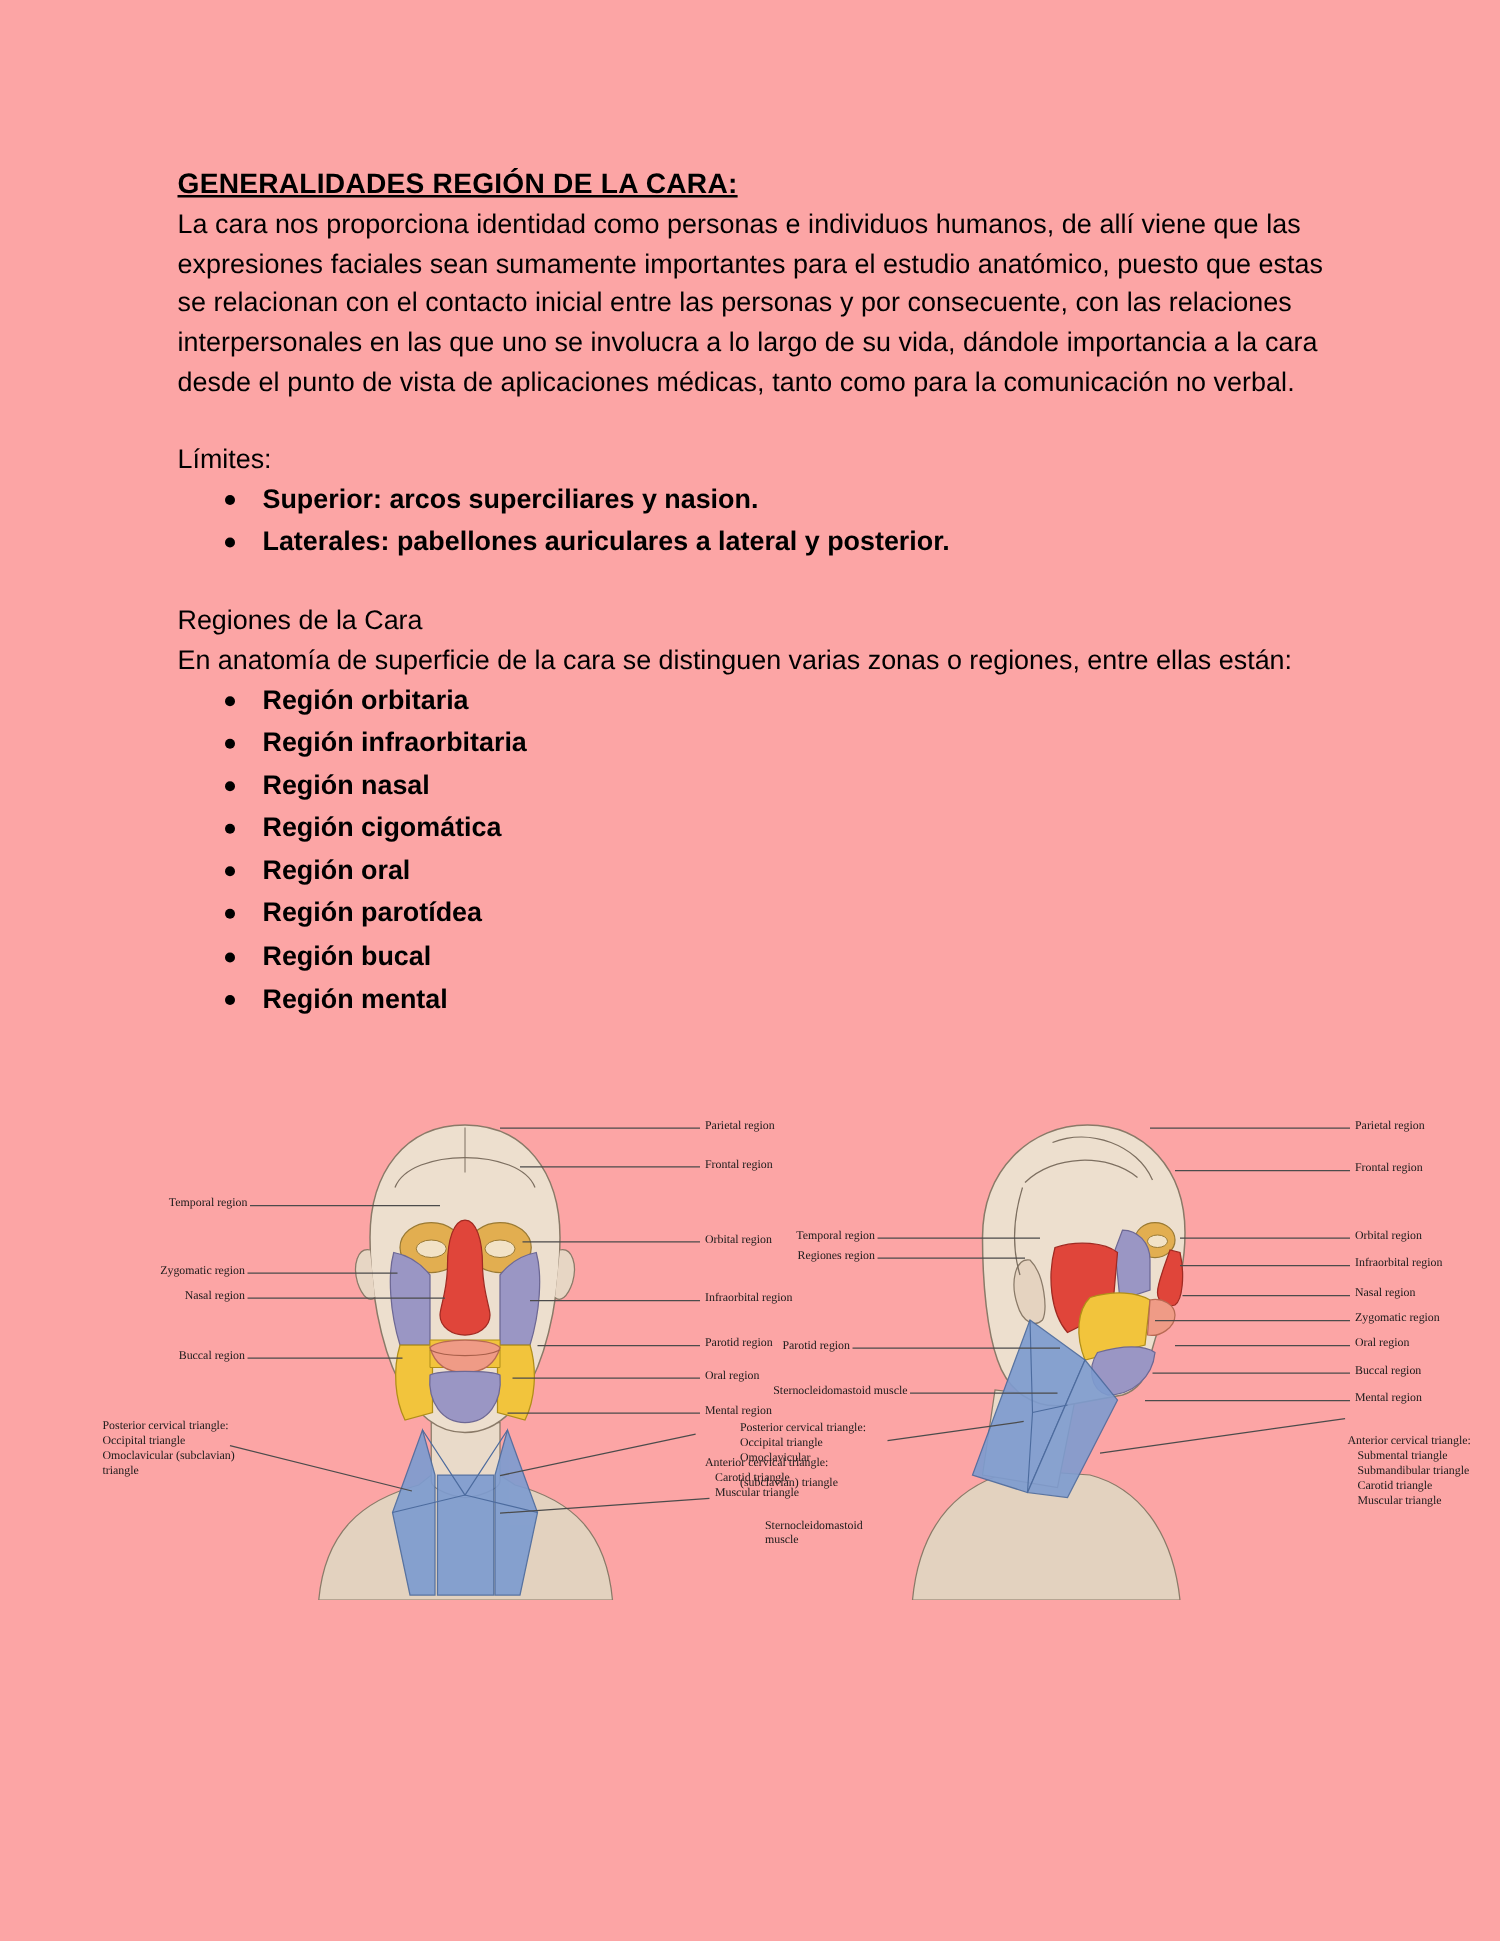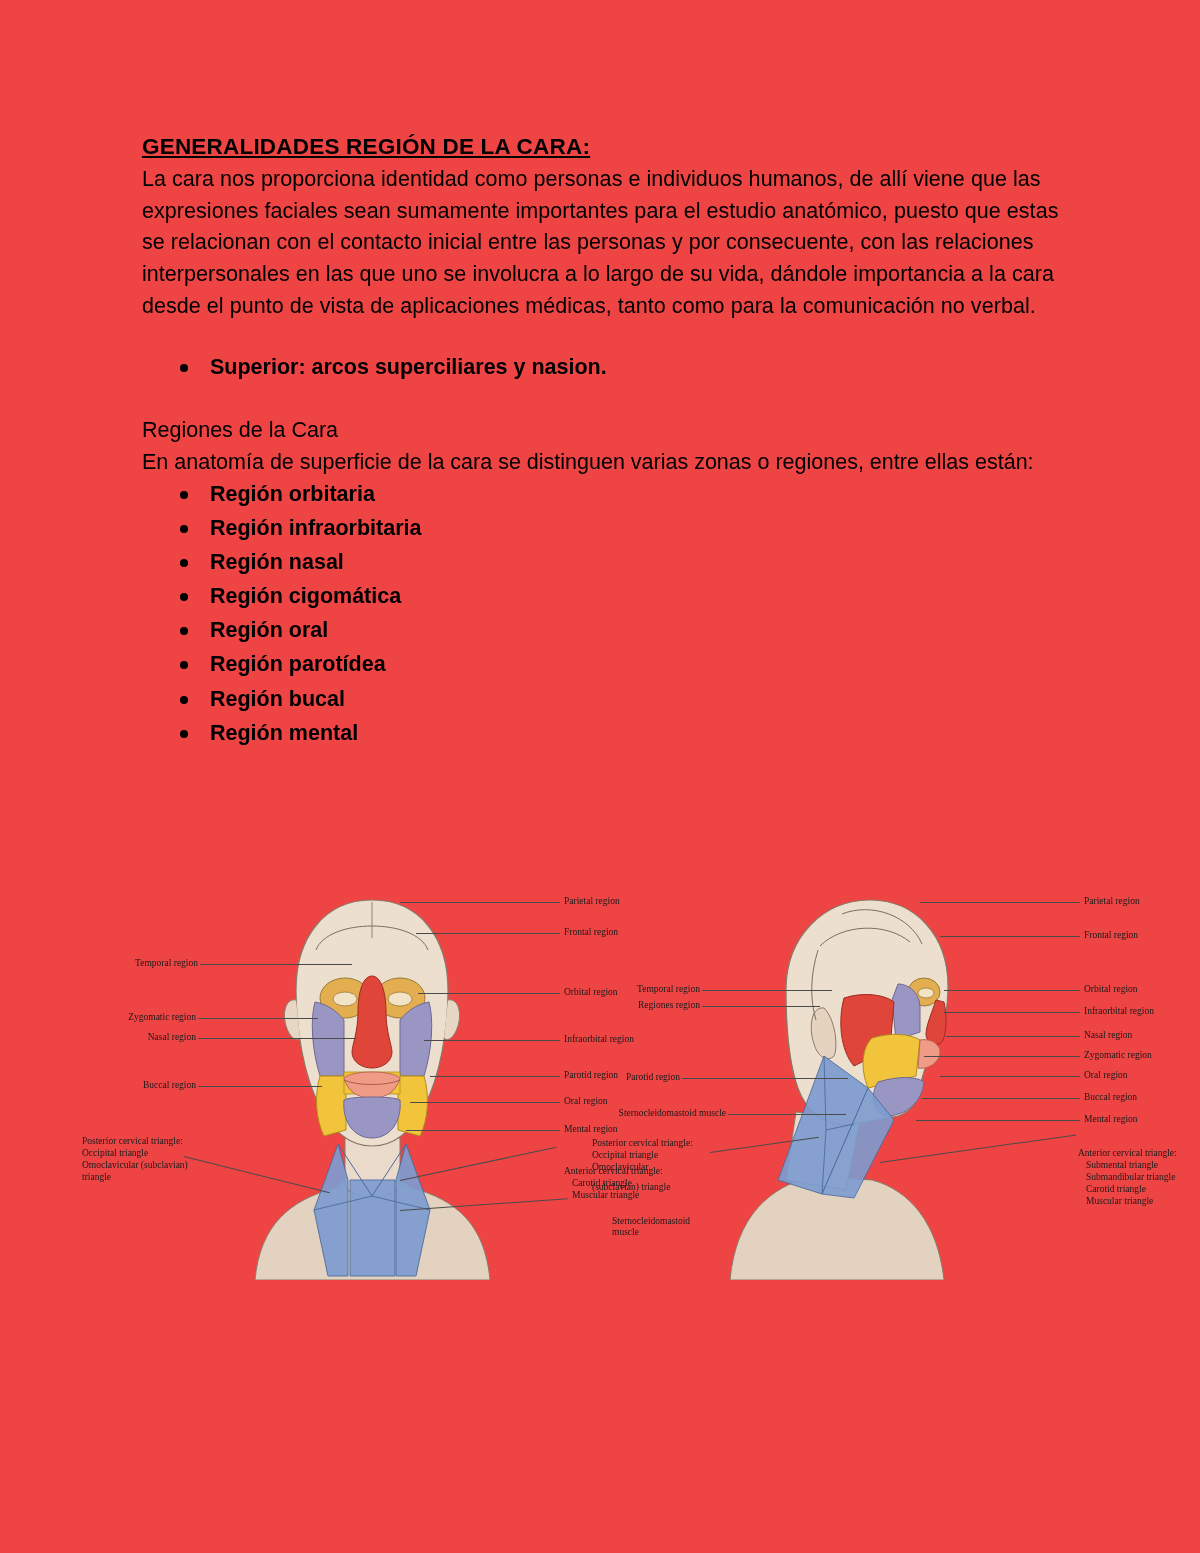--- a/index.html
+++ b/index.html
@@ -13,21 +13,21 @@
     font-family: "Liberation Sans", sans-serif;
     color: #000000;
     position: relative;
     overflow: hidden;
   }
   .page {
     position: absolute;
     left: 0; top: 0;
     width: 1200px;
     height: 1553px;
-    background: #ef4444;
+    background: #fca5a5;
   }
   .content {
     position: absolute;
     left: 142px;
     top: 132px;
     width: 930px;
   }
   .doc-title {
     font-size: 22.5px;
     font-weight: bold;
@@ -114,23 +114,25 @@
 
 <div class="page">
   <div class="content">
 
     <div class="doc-title">GENERALIDADES REGIÓN DE LA CARA:</div>
 
     <p class="para">La cara nos proporciona identidad como personas e individuos humanos, de allí viene que las expresiones faciales sean sumamente importantes para el estudio anatómico, puesto que estas se relacionan con el contacto inicial entre las personas y por consecuente, con las relaciones interpersonales en las que uno se involucra a lo largo de su vida, dándole importancia a la cara desde el punto de vista de aplicaciones médicas,  tanto como para la comunicación no verbal.</p>
 
     <div class="gap-line"></div>
 
+    <p class="label-line">Límites:</p>
 
     <ul class="bullets">
       <li>Superior: arcos superciliares y nasion.</li>
+      <li>Laterales: pabellones auriculares a lateral y posterior.</li>
     </ul>
 
     <div class="gap-line"></div>
 
     <p class="label-line">Regiones de la Cara</p>
     <p class="label-line">En anatomía de superficie de la cara se distinguen varias zonas o regiones, entre ellas están:</p>
 
     <ul class="bullets">
       <li>Región orbitaria</li>
       <li>Región infraorbitaria</li>

